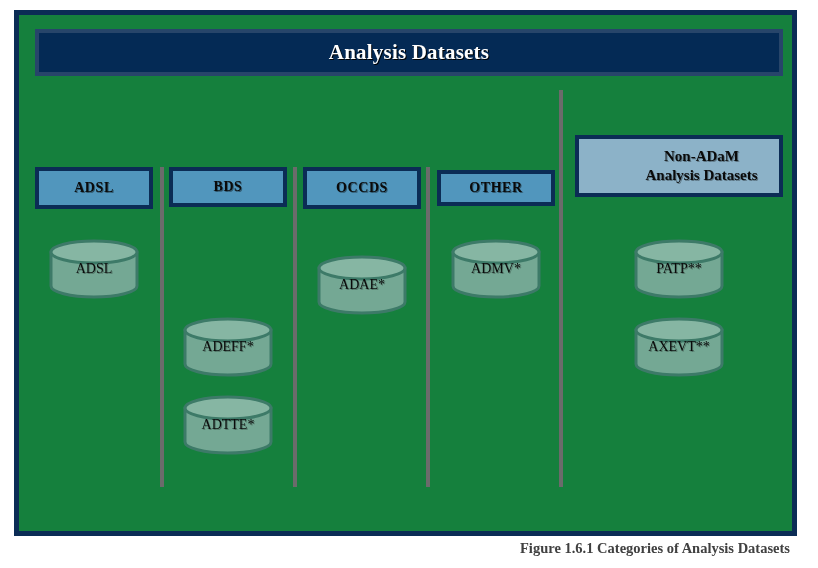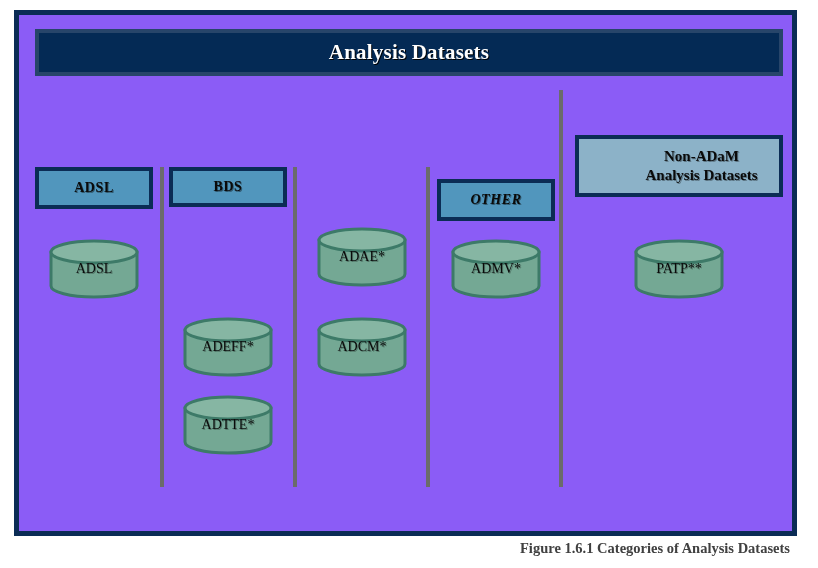--- a/index.html
+++ b/index.html
@@ -16,21 +16,21 @@
     overflow: hidden;
   }
 
   
   #figure-frame {
     position: absolute;
     left: 14px;
     top: 10px;
     width: 783px;
     height: 526px;
-    background: #8b5cf6;
+    background: #15803d;
     border: 5px solid #0b2c55;
     box-sizing: border-box;
   }
 
   
   .box {
     position: absolute;
     box-sizing: border-box;
     display: flex;
     align-items: center;
@@ -149,21 +149,24 @@
     <div class="sep" style="left:274px; top:152px; height:320px;"></div>
     <div class="sep" style="left:407px; top:152px; height:320px;"></div>
     <div class="sep" style="left:540px; top:75px; height:397px;"></div>
 
     <div class="box cat-box" style="left:16px; top:152px; width:118px; height:42px;">
       <span>ADSL</span>
     </div>
     <div class="box cat-box" style="left:150px; top:152px; width:118px; height:40px;">
       <span>BDS</span>
     </div>
-    <div class="box cat-box" style="left:418px; top:164px; width:118px; height:42px;font-style:italic;">
+    <div class="box cat-box" style="left:284px; top:152px; width:118px; height:42px;">
+      <span>OCCDS</span>
+    </div>
+    <div class="box cat-box" style="left:418px; top:155px; width:118px; height:36px;">
       <span>OTHER</span>
     </div>
 
     <div class="cyl" style="left:29px; top:224px;">
       <svg width="92" height="60" viewBox="0 0 92 60">
         <path d="M3,13 L3,47 A43,11 0 0 0 89,47 L89,13 Z" fill="#74a894" stroke="#3d7a68" stroke-width="3"></path>
         <ellipse cx="46" cy="13" rx="43" ry="11" fill="#86b6a3" stroke="#3d7a68" stroke-width="3"></ellipse>
       </svg>
       <span class="cyl-label">ADSL</span>
     </div>
@@ -176,49 +179,49 @@
       <span class="cyl-label">ADEFF*</span>
     </div>
     <div class="cyl" style="left:163px; top:380px;">
       <svg width="92" height="60" viewBox="0 0 92 60">
         <path d="M3,13 L3,47 A43,11 0 0 0 89,47 L89,13 Z" fill="#74a894" stroke="#3d7a68" stroke-width="3"></path>
         <ellipse cx="46" cy="13" rx="43" ry="11" fill="#86b6a3" stroke="#3d7a68" stroke-width="3"></ellipse>
       </svg>
       <span class="cyl-label">ADTTE*</span>
     </div>
 
-    <div class="cyl" style="left:297px; top:212px;">
+    <div class="cyl" style="left:297px; top:240px;">
       <svg width="92" height="60" viewBox="0 0 92 60">
         <path d="M3,13 L3,47 A43,11 0 0 0 89,47 L89,13 Z" fill="#74a894" stroke="#3d7a68" stroke-width="3"></path>
         <ellipse cx="46" cy="13" rx="43" ry="11" fill="#86b6a3" stroke="#3d7a68" stroke-width="3"></ellipse>
       </svg>
       <span class="cyl-label">ADAE*</span>
     </div>
-    <div class="cyl" style="left:297px; top:302px;">
-      <svg width="92" height="60" viewBox="0 0 92 60">
-        <path d="M3,13 L3,47 A43,11 0 0 0 89,47 L89,13 Z" fill="#74a894" stroke="#3d7a68" stroke-width="3"></path>
-        <ellipse cx="46" cy="13" rx="43" ry="11" fill="#86b6a3" stroke="#3d7a68" stroke-width="3"></ellipse>
-      </svg>
-      <span class="cyl-label">ADCM*</span>
-    </div>
 
     <div class="cyl" style="left:431px; top:224px;">
       <svg width="92" height="60" viewBox="0 0 92 60">
         <path d="M3,13 L3,47 A43,11 0 0 0 89,47 L89,13 Z" fill="#74a894" stroke="#3d7a68" stroke-width="3"></path>
         <ellipse cx="46" cy="13" rx="43" ry="11" fill="#86b6a3" stroke="#3d7a68" stroke-width="3"></ellipse>
       </svg>
       <span class="cyl-label">ADMV*</span>
     </div>
 
     <div class="cyl" style="left:614px; top:224px;">
       <svg width="92" height="60" viewBox="0 0 92 60">
         <path d="M3,13 L3,47 A43,11 0 0 0 89,47 L89,13 Z" fill="#74a894" stroke="#3d7a68" stroke-width="3"></path>
         <ellipse cx="46" cy="13" rx="43" ry="11" fill="#86b6a3" stroke="#3d7a68" stroke-width="3"></ellipse>
       </svg>
       <span class="cyl-label">PATP**</span>
     </div>
+    <div class="cyl" style="left:614px; top:302px;">
+      <svg width="92" height="60" viewBox="0 0 92 60">
+        <path d="M3,13 L3,47 A43,11 0 0 0 89,47 L89,13 Z" fill="#74a894" stroke="#3d7a68" stroke-width="3"></path>
+        <ellipse cx="46" cy="13" rx="43" ry="11" fill="#86b6a3" stroke="#3d7a68" stroke-width="3"></ellipse>
+      </svg>
+      <span class="cyl-label">AXEVT**</span>
+    </div>
 
 
   </div>
 
   <div id="caption">Figure 1.6.1 Categories of Analysis Datasets</div>
 
 </div>
 
 </body></html>

